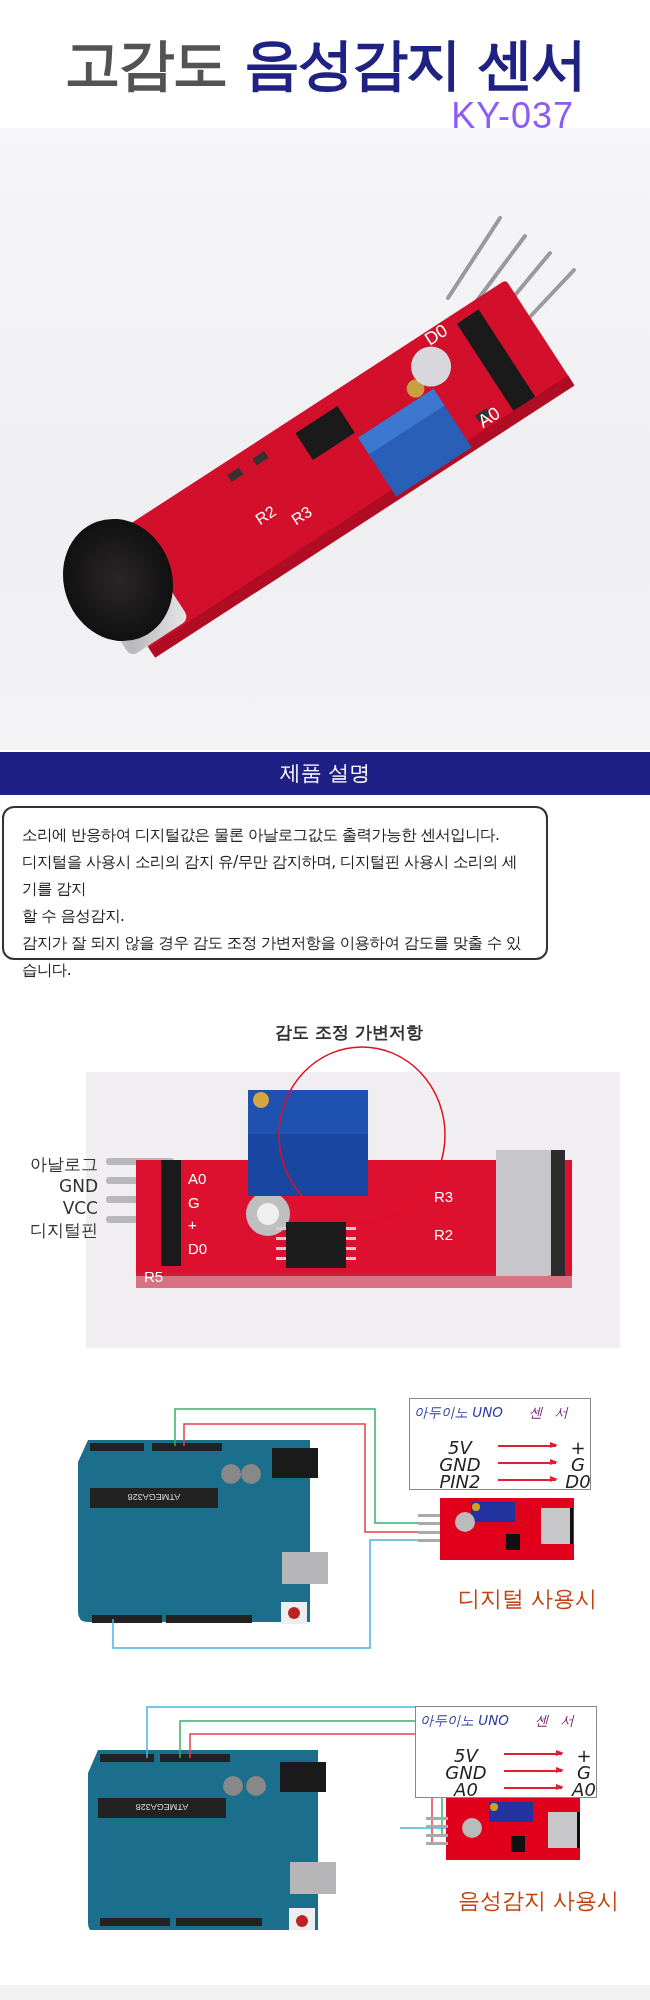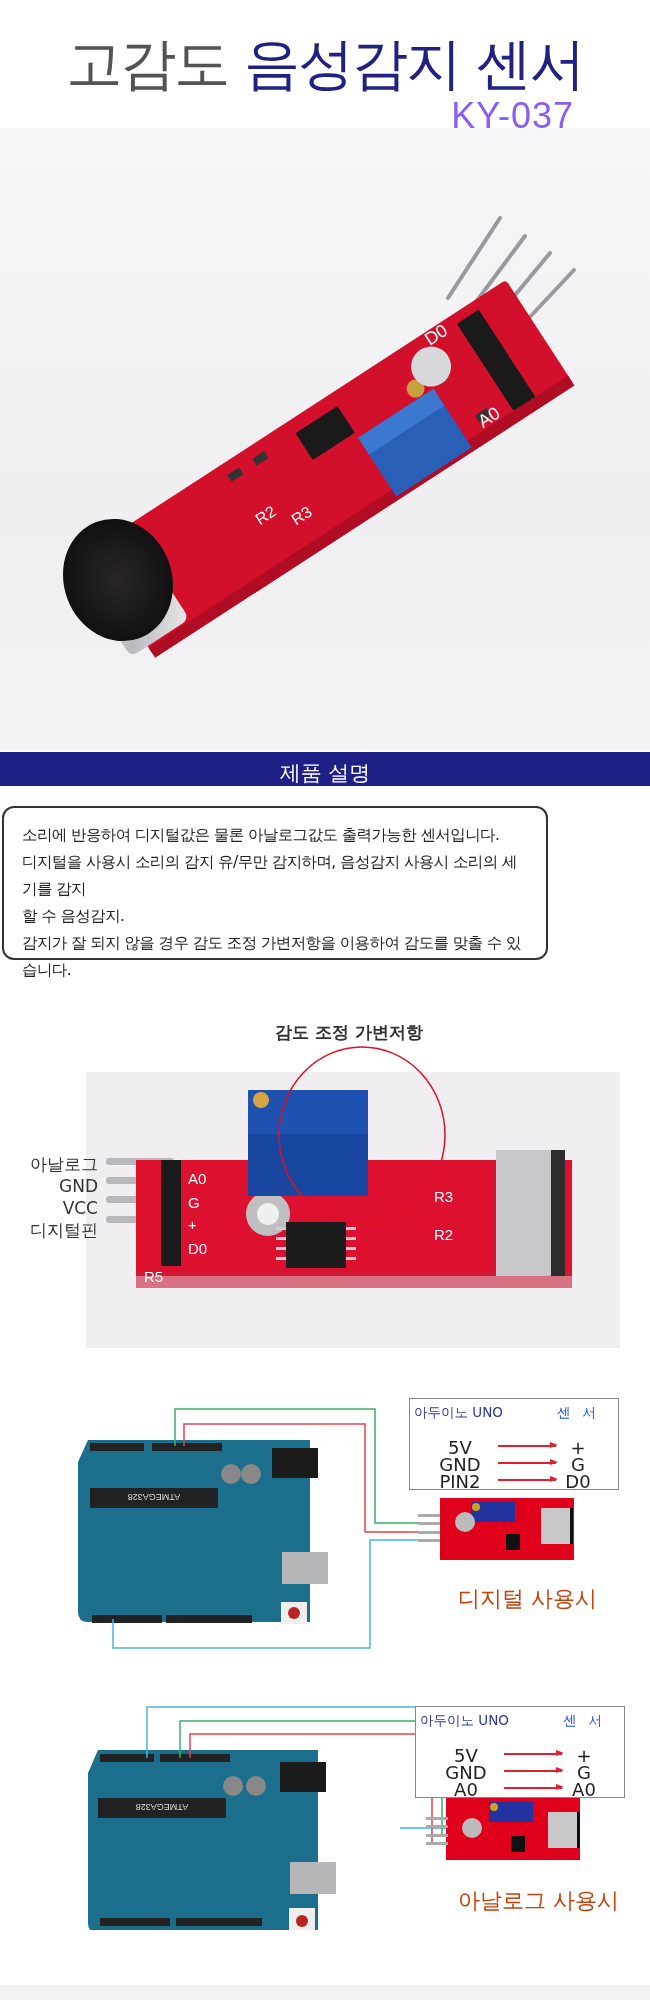--- a/index.html
+++ b/index.html
@@ -1,42 +1,42 @@
 <!DOCTYPE html>
 <html><head>
 <meta charset="utf-8">
 <style>
   * { box-sizing: border-box; margin: 0; padding: 0; }
   body { width: 650px; height: 2000px; background: #ffffff; font-family: "DejaVu Sans", "Liberation Sans", sans-serif; position: relative; overflow: hidden; }
   .abs { position: absolute; }
 
   
-  .title { left: 0; top: 22px; width: 650px; text-align: center; font-size: 56px; font-weight: normal; letter-spacing: -2px; line-height: 84px; }
+  .title { left: 0; top: 22px; width: 650px; text-align: center; font-size: 56px; font-weight: bold; letter-spacing: -2px; line-height: 84px; }
   .title .grey { color: #555253; }
   .title .navy { color: #1f2283; }
   .model { right: 76px; top: 96px; font-size: 36px; color: #8b5cf6; font-family: "Liberation Sans", sans-serif; letter-spacing: 1px; line-height: 40px; }
 
   
   .photo { left: 0; top: 128px; width: 650px; height: 622px; background: linear-gradient(180deg,#f6f6f8 0%,#efeff2 60%,#f3f3f5 100%); overflow: hidden; }
 
   
-  .banner { left: 0; top: 752px; width: 650px; height: 34px; background: #1f2085; color: #fff; text-align: center; font-size: 21px; line-height: 42px; }
+  .banner { left: 0; top: 752px; width: 650px; height: 43px; background: #1f2085; color: #fff; text-align: center; font-size: 21px; line-height: 42px; }
 
   
   .desc { left: 2px; top: 806px; width: 546px; height: 154px; border: 2px solid #333; border-radius: 12px; padding: 14px 18px; font-size: 15.5px; color: #222; line-height: 27px; letter-spacing: -0.6px; }
 
   
   .callout-title { left: 0; top: 1021px; width: 650px; text-align: center; font-size: 17px; color: #333; font-weight: bold; margin-left: 24px; }
   .board-photo { left: 86px; top: 1072px; width: 534px; height: 276px; background: #f0eef0; }
   .pin-label { right: 552px; font-size: 17px; color: #333; text-align: right; line-height: 22px; }
 
   
-  .conn-box { border: 1.5px solid #888; background: #fff; width: 210px; height: 92px; }
+  .conn-box { border: 1.5px solid #888; background: #fff; width: 182px; height: 92px; font-style: italic; }
   .conn-head-left { left: 4px; top: 5px; color: #2a3aa0; font-size: 13.5px; }
-  .conn-head-right { right: 10px; top: 5px; color: #1d4ed8; font-size: 13.5px; letter-spacing: 12px; }
+  .conn-head-right { right: 10px; top: 5px; color: #701a75; font-size: 13.5px; letter-spacing: 12px; }
   .conn-row { font-size: 18px; color: #222; width: 210px; height: 17px; }
   .conn-row .l { position: absolute; left: 20px; width: 60px; text-align: center; }
   .conn-row .r { position: absolute; left: 148px; width: 40px; text-align: center; }
   .conn-row .arrow { position: absolute; left: 88px; top: 8px; width: 58px; height: 1.5px; background: #e02030; }
   .conn-row .arrow:after { content: ""; position: absolute; right: -2px; top: -3px; border-left: 8px solid #e02030; border-top: 3.5px solid transparent; border-bottom: 3.5px solid transparent; }
   .usage-label { font-size: 22px; color: #c2410c; font-weight: normal; }
 
   .footer-strip { left: 0; top: 1985px; width: 650px; height: 15px; background: #f2f2f4; }
 </style>
 </head>
@@ -94,21 +94,21 @@
       <rect x="-270" y="-50" width="70" height="100" rx="8" fill="url(#metal)"></rect>
     </g>
     <ellipse cx="118" cy="452" rx="54" ry="62" fill="url(#micg)" transform="rotate(-20 118 452)"></ellipse>
   </svg>
 </div>
 
 <div class="abs banner">제품 설명</div>
 
 <div class="abs desc">
   <div>소리에 반응하여 디지털값은 물론 아날로그값도 출력가능한 센서입니다.</div>
-  <div>디지털을 사용시 소리의 감지 유/무만 감지하며, 음성감지 사용시 소리의 세기를 감지</div>
+  <div>디지털을 사용시 소리의 감지 유/무만 감지하며, 디지털핀 사용시 소리의 세기를 감지</div>
   <div>할 수 음성감지.</div>
   <div>감지가 잘 되지 않을 경우 감도 조정 가변저항을 이용하여 감도를 맞출 수 있습니다.</div>
 </div>
 
 <div class="abs callout-title">감도 조정 가변저항</div>
 <div class="abs board-photo">
   <svg width="534" height="276" viewBox="0 0 534 276">
 
     <g fill="#b8b8bc">
       <rect x="20" y="86" width="68" height="7" rx="3"></rect>
@@ -265,15 +265,15 @@
     <span class="l">GND</span>
       <span class="arrow"></span>
       <span class="r">G</span>
   </div>
   <div class="abs conn-row" style="top:72px;">
     <span class="l">A0</span>
       <span class="arrow"></span>
       <span class="r">A0</span>
   </div>
 </div>
-<div class="abs usage-label" style="left:458px;top:1886px;">아날로그 사용시</div>
+<div class="abs usage-label" style="left:458px;top:1886px;">음성감지 사용시</div>
 
 <div class="abs footer-strip"></div>
 
 </body></html>

